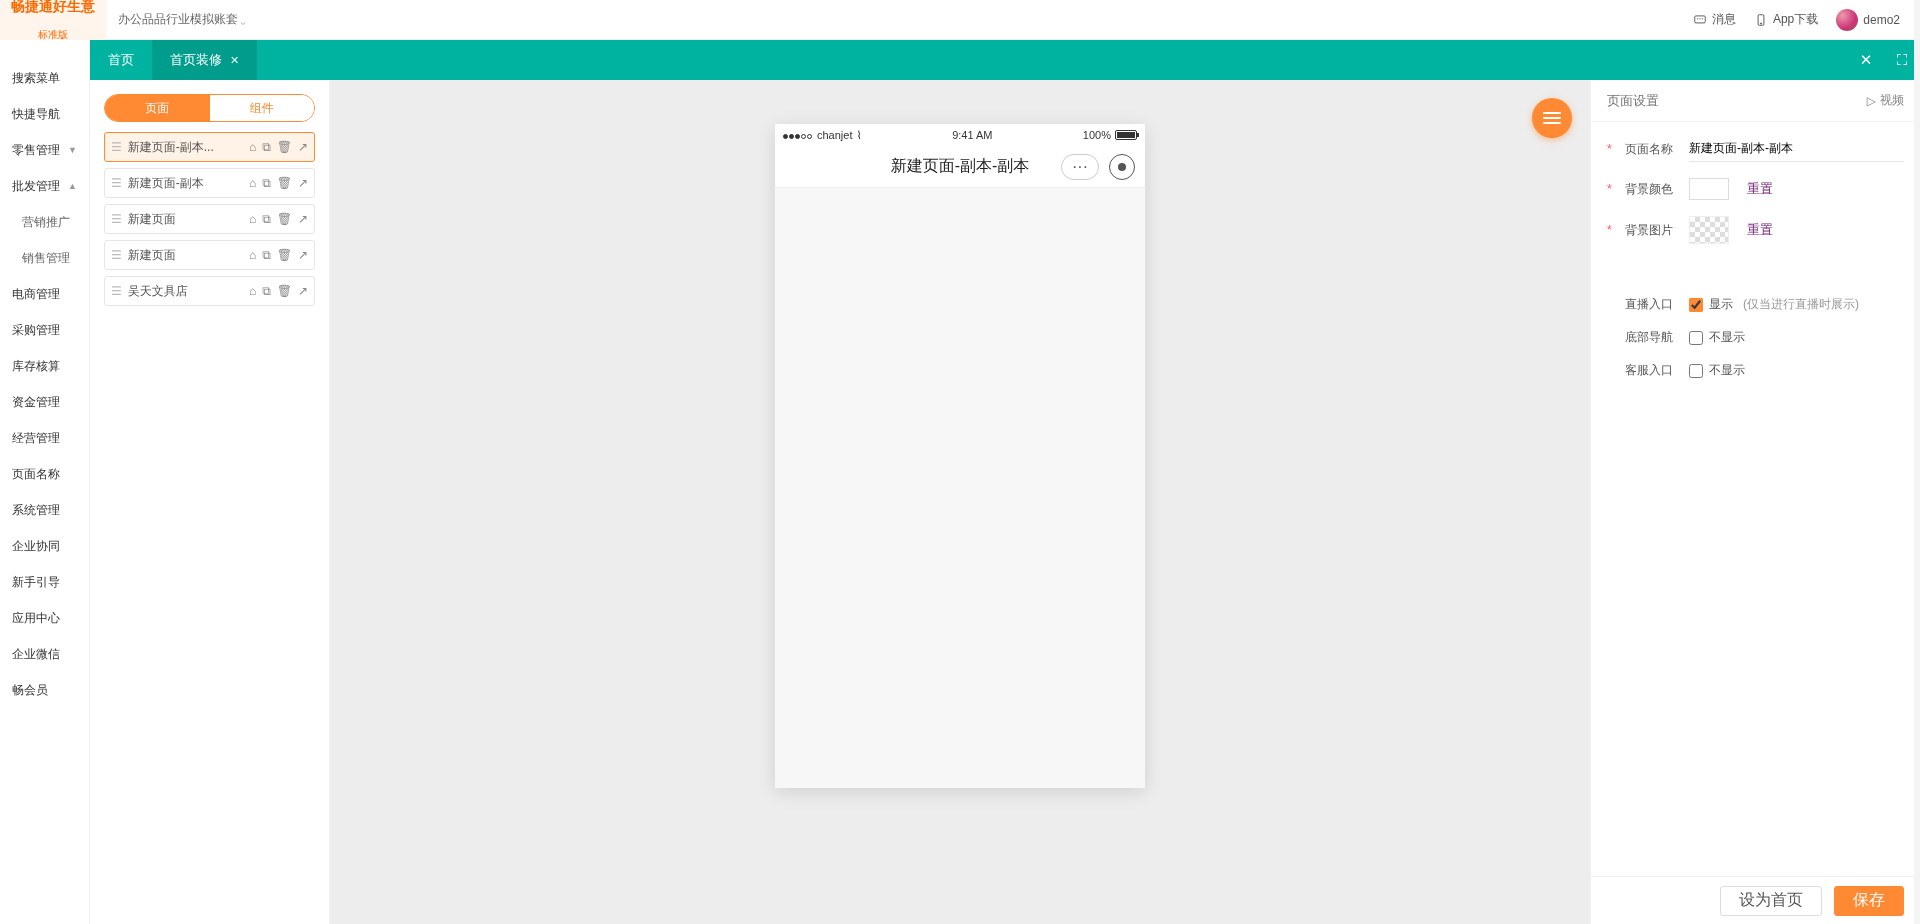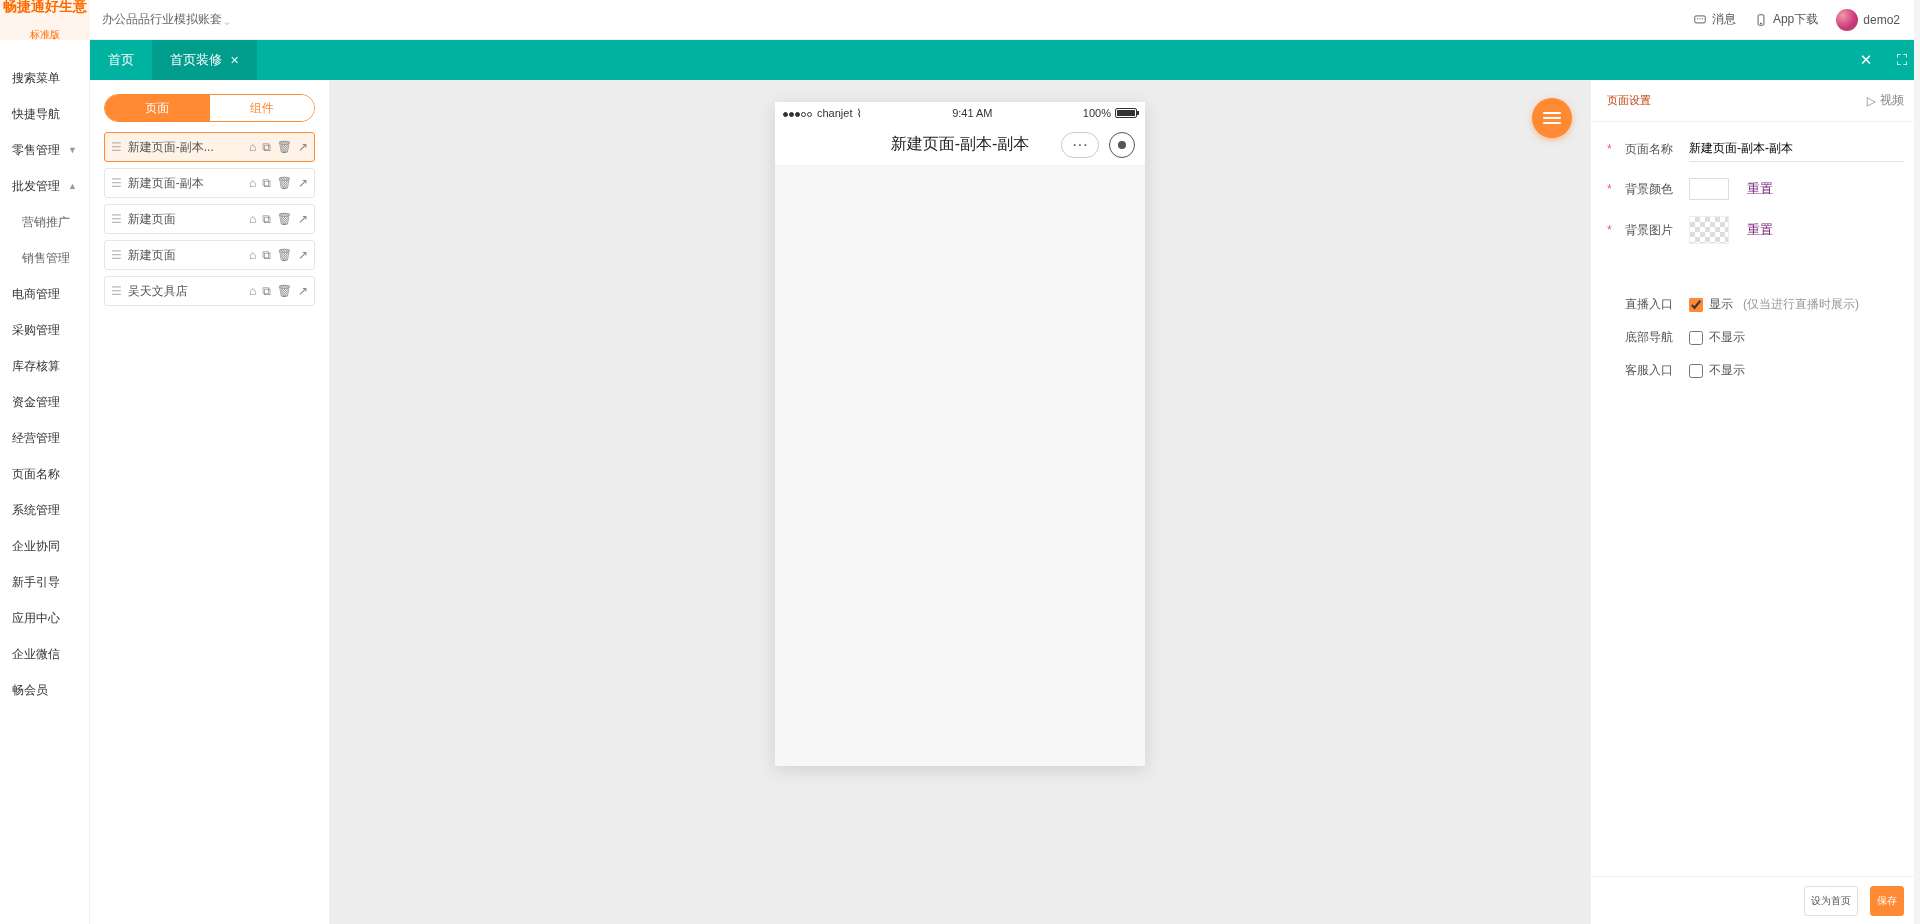--- a/index.html
+++ b/index.html
@@ -1,19 +1,19 @@
 <!DOCTYPE html>
 <html><head>
 <meta charset="utf-8">
 <style>
 *{box-sizing:border-box;margin:0;padding:0;font-family:"Microsoft YaHei","PingFang SC",Arial,sans-serif}
 body{font-size:12px;color:#333;background:#fff;overflow:hidden}
 .app{display:flex;flex-direction:column;height:924px;width:1920px}
 .topbar{height:40px;display:flex;align-items:center;border-bottom:1px solid #eee}
-.logo{width:90px;height:40px;background:#fff5ec;display:flex;flex-direction:column;align-items:center;justify-content:center;gap:12px;color:#ff6a00;font-size:10px}
+.logo{width:106px;height:40px;background:#fff5ec;display:flex;flex-direction:column;align-items:center;justify-content:center;gap:12px;color:#ff6a00;font-size:10px}
 .logo .b{font-size:14px;font-weight:bold}
 .acct-sel{margin-left:12px;font-size:12px;color:#666;display:flex;align-items:flex-end;cursor:pointer}
 .acct-sel .chev{color:#ccc}
 .top-right{margin-left:auto;display:flex;align-items:center;gap:18px;padding-right:20px;color:#555;font-size:12px}
 .tr-item{display:flex;align-items:center;gap:5px;cursor:pointer}
 .tr-item svg{width:14px;height:14px}
 .avatar{width:22px;height:22px;border-radius:50%;background:radial-gradient(circle at 30% 30%,#e9a,#c37 60%,#865)}
 .body{flex:1;display:flex;min-height:0}
 .sidebar{width:90px;background:#fff;border-right:1px solid #f0f0f0;padding-top:20px;display:flex;flex-direction:column;gap:0}
 .side-item{height:36px;display:flex;align-items:center;padding:0 12px;font-size:12px;color:#333;cursor:pointer;justify-content:space-between}
@@ -33,55 +33,55 @@
 .seg-btn.on{background:#ff8a33;color:#fff}
 .page-list{display:flex;flex-direction:column;gap:6px}
 .page-row{height:30px;border:1px solid #e6e6e6;border-radius:3px;display:flex;align-items:center;padding:0 6px;gap:6px;font-size:12px;color:#555;cursor:pointer;background:#fff}
 .page-row.sel{border-color:#ff8a33;background:#fff2e6}
 .page-row .grip{color:#bbb;font-size:12px}
 .page-row .nm{flex:1;overflow:hidden;text-overflow:ellipsis;white-space:nowrap}
 .row-icons{display:flex;gap:6px;color:#888}
 .row-icons span{cursor:pointer;font-size:12px}
 .new-page{height:36px;background:#ff8a33;color:#fff;border:none;border-radius:3px;font-size:13px;cursor:pointer;margin-top:auto}
 .center{flex:1;background:#ededed;position:relative;overflow:auto}
-.phone{position:absolute;left:50%;top:22px;transform:translateX(-50%);width:370px;background:#fff;box-shadow:0 4px 18px rgba(0,0,0,.12)}
+.phone{position:absolute;left:50%;top:44px;transform:translateX(-50%);width:370px;background:#fff;box-shadow:0 4px 18px rgba(0,0,0,.12)}
 .statusbar{height:22px;display:flex;align-items:center;justify-content:space-between;padding:0 8px;font-size:11px;color:#333}
 .sb-left{display:flex;align-items:center;gap:4px}
 .dots span{display:inline-block;width:5px;height:5px;border-radius:50%;border:1px solid #333;margin-right:1px}
 .dots span.f{background:#333}
 .sb-batt{display:flex;align-items:center;gap:4px}
 .batt{width:22px;height:10px;border:1px solid #333;border-radius:2px;position:relative}
 .batt::after{content:"";position:absolute;right:-3px;top:2px;width:2px;height:4px;background:#333}
 .batt .fill{position:absolute;left:1px;top:1px;bottom:1px;right:1px;background:#333}
 .navbar{height:42px;display:flex;align-items:center;justify-content:center;position:relative;font-size:16px;color:#222;border-bottom:1px solid #f0f0f0}
 .nav-acts{position:absolute;right:10px;display:flex;gap:10px}
 .nav-pill{border:1px solid #ccc;border-radius:14px;height:26px;width:38px;display:flex;align-items:center;justify-content:center;color:#555}
 .nav-circle{border:1.5px solid #555;border-radius:50%;width:26px;height:26px;display:flex;align-items:center;justify-content:center}
 .nav-circle .dot{width:8px;height:8px;border-radius:50%;background:#555}
 .phone-body{height:600px;background:#f7f7f7}
 .fab{position:absolute;right:18px;top:18px;width:40px;height:40px;border-radius:50%;background:#ff8a33;color:#fff;display:flex;align-items:center;justify-content:center;cursor:pointer;box-shadow:0 2px 6px rgba(255,138,51,.5)}
 .fab .bars{display:flex;flex-direction:column;gap:3px}
 .fab .bars span{display:block;width:18px;height:2px;background:#fff;border-radius:1px}
 .right-panel{width:330px;border-left:1px solid #f2f2f2;display:flex;flex-direction:column}
 .rp-head{height:42px;display:flex;align-items:center;justify-content:space-between;padding:0 16px;border-bottom:1px solid #f2f2f2}
-.rp-head .ttl{font-size:11px;color:#c2410c}
+.rp-head .ttl{font-size:13px;color:#737373}
 .rp-head .vid{font-size:12px;color:#888;display:flex;align-items:center;gap:4px;cursor:pointer}
 .rp-body{padding:14px 16px;display:flex;flex-direction:column;gap:16px;font-size:12px;color:#555}
 .fld{display:flex;align-items:center;gap:10px}
 .fld .req{color:#f56;width:8px}
 .fld .lab{width:54px;color:#555}
 .fld input[type=text]{flex:1;height:26px;border:none;border-bottom:1px solid #e5e5e5;outline:none;font-size:12px;padding:2px 0;background:transparent}
 .swatch{width:40px;height:22px;border:1px solid #ddd;background:#fff}
 .checker{width:40px;height:28px;background:repeating-conic-gradient(#ddd 0 25%,#fff 0 50%) 0 0/10px 10px;border:1px solid #eee}
 .reset{font-size:13px;color:#701a75;cursor:pointer;margin-left:8px}
 .chk{display:flex;align-items:center;gap:6px}
 .chk input{accent-color:#ff8a33;width:14px;height:14px}
 .hint{color:#999}
 .rp-foot{margin-top:auto;height:48px;display:flex;align-items:center;justify-content:flex-end;gap:12px;padding:0 16px;border-top:1px solid #f0f0f0}
-.btn{height:30px;padding:0 6px;border-radius:3px;font-size:10px;cursor:pointer;border:1px solid #ddd;background:#fff;color:#555}
+.btn{height:30px;padding:0 18px;border-radius:3px;font-size:16px;cursor:pointer;border:1px solid #ddd;background:#fff;color:#555}
 .btn.primary{background:#ff8a33;border-color:#ff8a33;color:#fff}
 .scroll-ghost{position:absolute;right:0;top:0;bottom:0;width:6px;background:#f4f4f4}
 </style>
 </head>
 <body>
 
 <div class="app">
   <div class="topbar">
     <div class="logo">
       <span class="b">畅捷通好生意</span>

